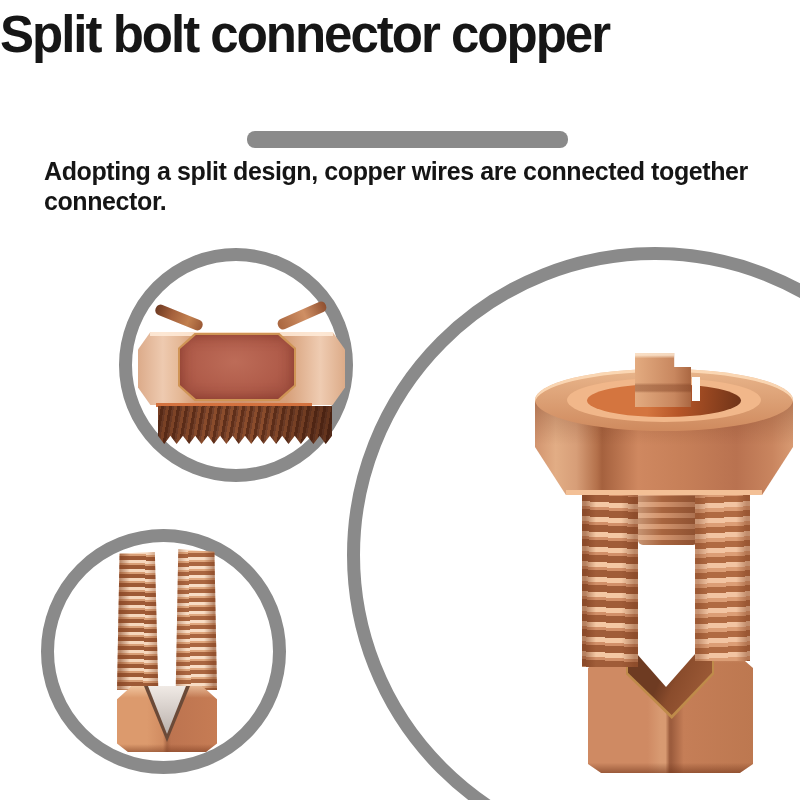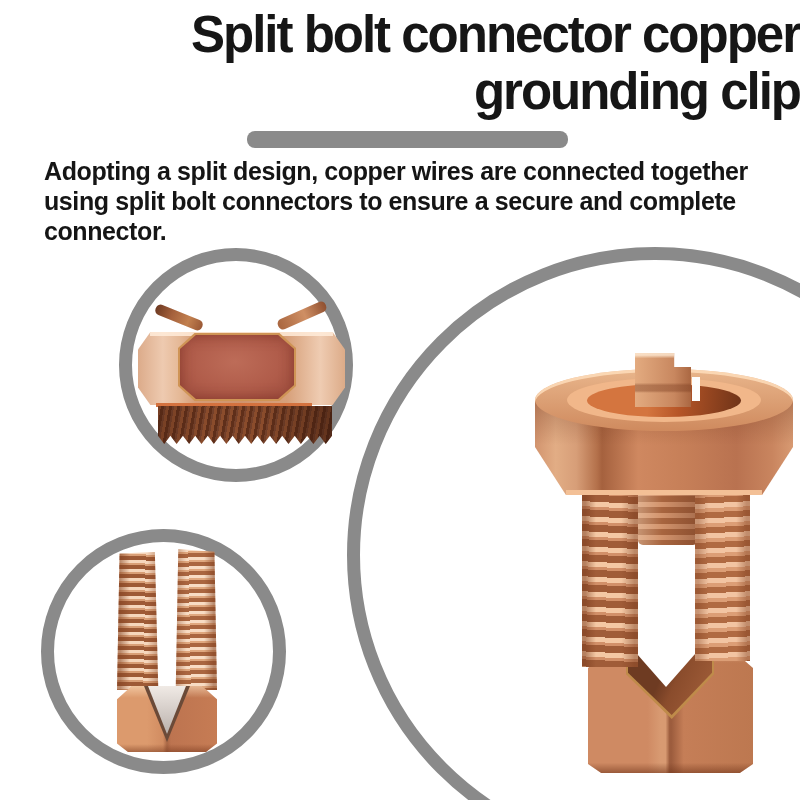--- a/index.html
+++ b/index.html
@@ -3,21 +3,21 @@
 <meta charset="utf-8">
 <style>
   html,body{margin:0;padding:0;background:#ffffff;}
   .canvas{
     position:relative;width:800px;height:800px;margin:0 auto;
     background:#ffffff;overflow:hidden;
     font-family:"Liberation Sans","DejaVu Sans",sans-serif;
   }
   
   .title{
-    position:absolute;left:0;right:0;top:6px;text-align:right;
+    position:absolute;left:0;right:0;top:6px;text-align:left;
     font-weight:bold;font-size:51px;line-height:57px;letter-spacing:-2px;
     color:#161616;
   }
   .title div{white-space:nowrap;}
   .underbar{
     position:absolute;left:247px;top:131px;width:321px;height:17px;
     border-radius:8px;background:#8a8a8a;
   }
   .desc{
     position:absolute;left:44px;top:156px;width:740px;
@@ -129,28 +129,26 @@
       linear-gradient(180deg,rgba(0,0,0,0) 55%,rgba(120,58,30,.4) 60% 70%,rgba(0,0,0,0) 74%),
       linear-gradient(90deg,#e3ab80,#c8875f 70%,#aa6742);}
 </style>
 </head>
 <body>
 
 <div class="canvas">
 
   <div class="title">
     <div>Split bolt connector copper</div>
-    <div>grounding clip</div>
   </div>
 
   <div class="underbar"></div>
 
   <div class="desc">
     <div>Adopting a split design, copper wires are connected together</div>
-    <div>using split bolt connectors to ensure a secure and complete</div>
     <div>connector.</div>
   </div>
 
   <div class="ring ring-c"></div>
   <div class="ring ring-a"></div>
   <div class="ring ring-b"></div>
 
   <div class="photo pa">
     <div class="pa-prong-l"></div>
     <div class="pa-prong-r"></div>

